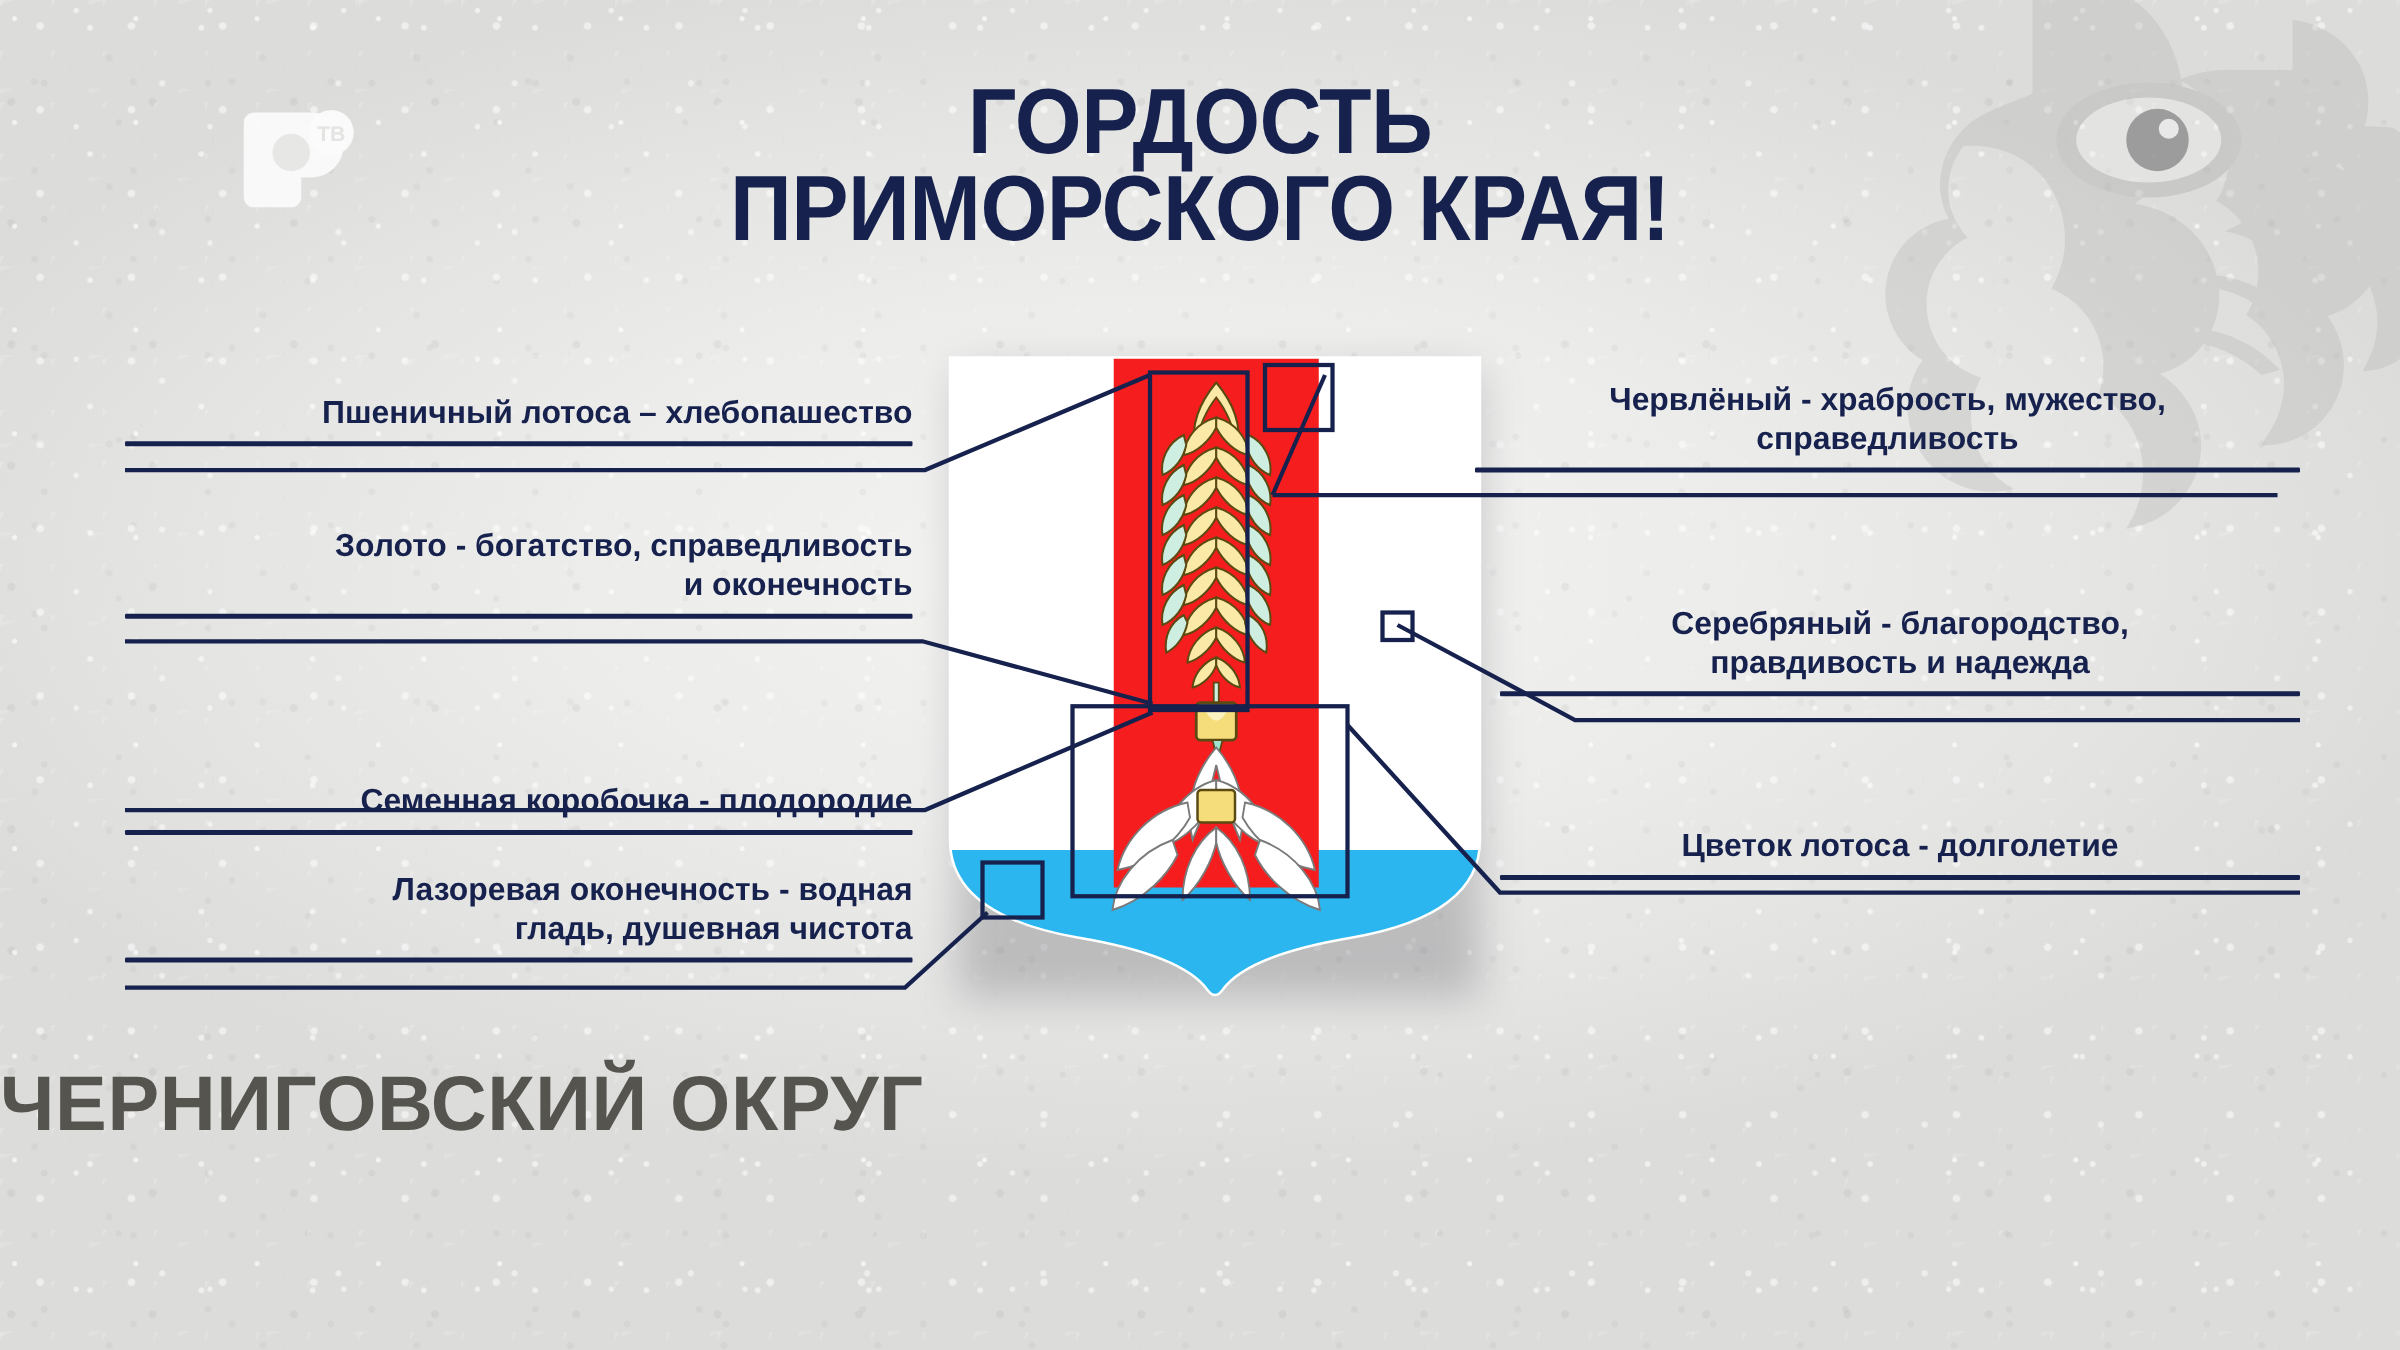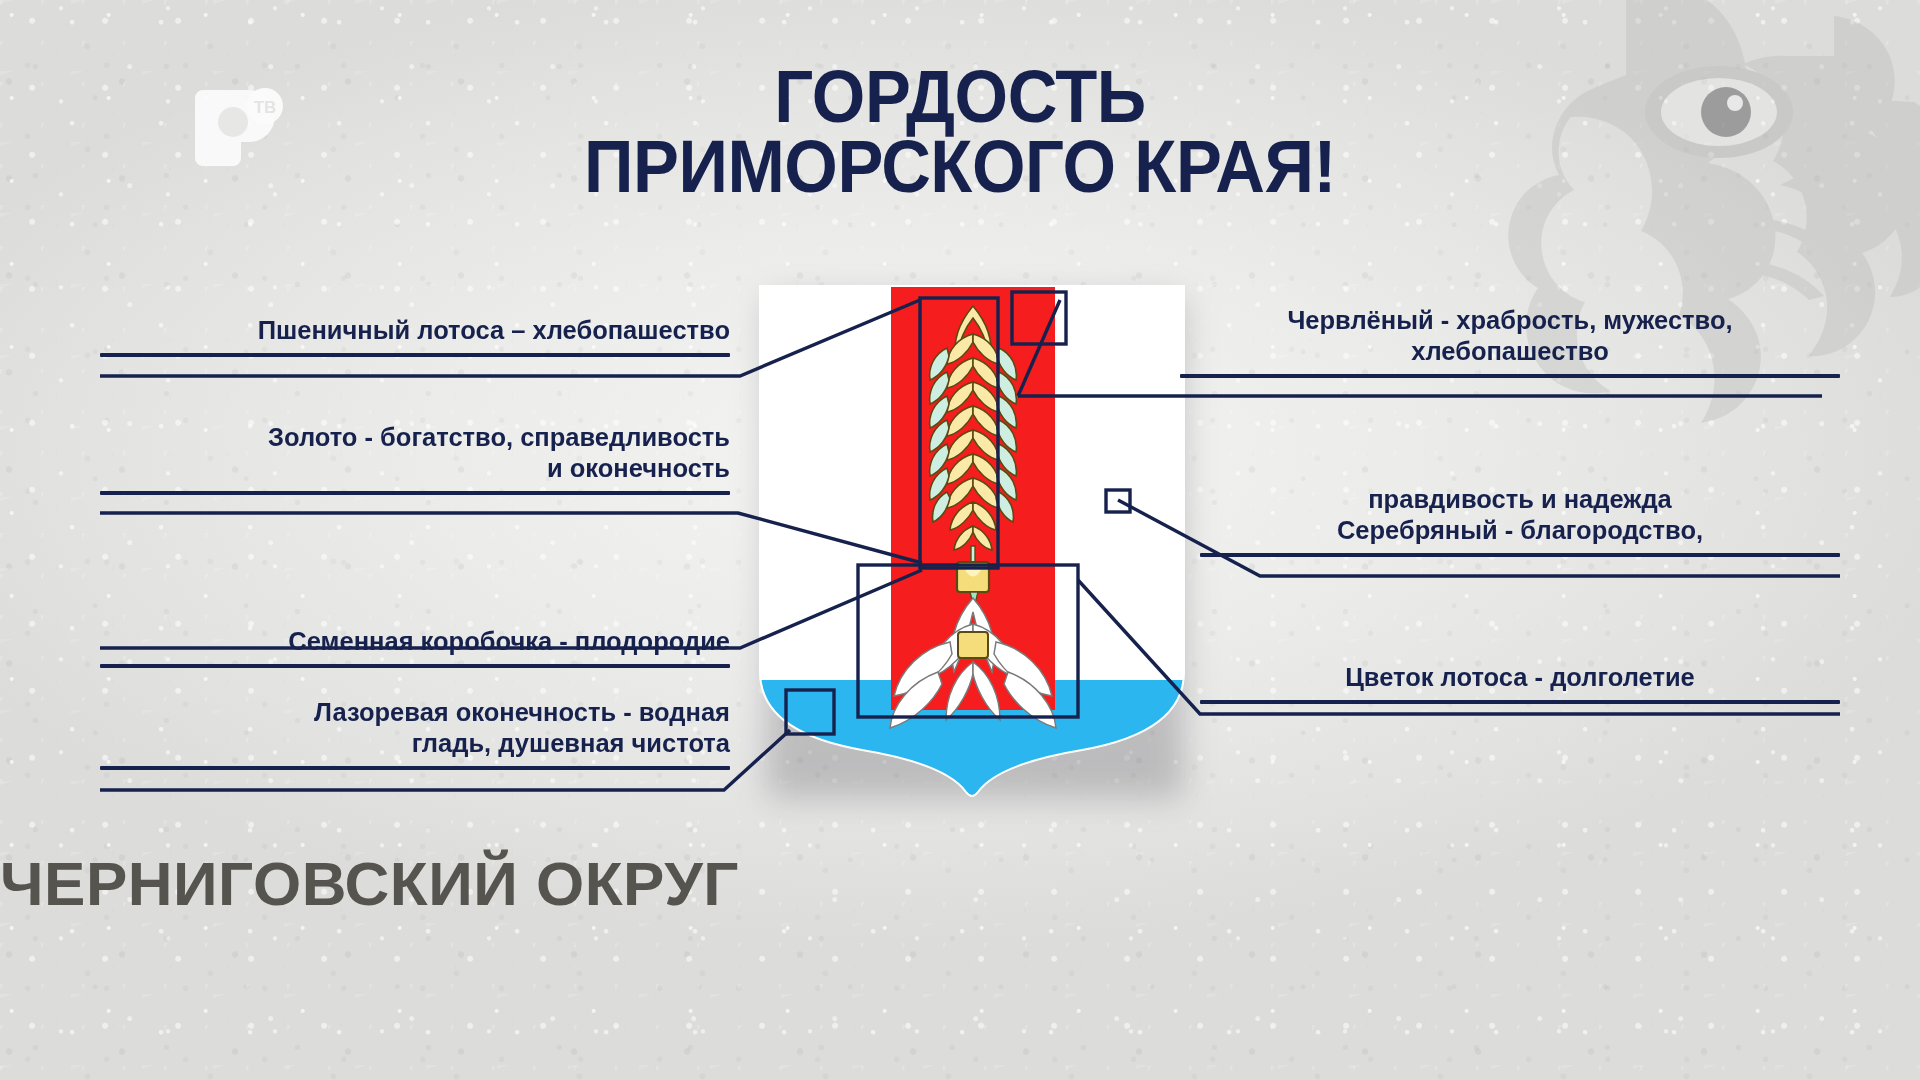--- a/index.html
+++ b/index.html
@@ -272,27 +272,27 @@
 </div>
 
 <div class="label col-left" style="left:100px;top:697px;width:630px;">
   <span class="txt">Лазоревая оконечность - водная</span>
   <span class="txt">гладь, душевная чистота</span>
   <span class="rule"></span>
 </div>
 
 <div class="label col-right" style="left:1180px;top:305px;width:660px;">
   <span class="txt">Червлёный - храбрость, мужество,</span>
-  <span class="txt">хлебопашество</span>
+  <span class="txt">справедливость</span>
   <span class="rule"></span>
 </div>
 
 <div class="label col-right" style="left:1200px;top:484px;width:640px;">
+  <span class="txt">Серебряный - благородство,</span>
   <span class="txt">правдивость и надежда</span>
-  <span class="txt">Серебряный - благородство,</span>
   <span class="rule"></span>
 </div>
 
 <div class="label col-right" style="left:1200px;top:662px;width:640px;">
   <span class="txt">Цветок лотоса -  долголетие</span>
   <span class="rule"></span>
 </div>
 
 <div id="footer">ЧЕРНИГОВСКИЙ ОКРУГ</div>
 

